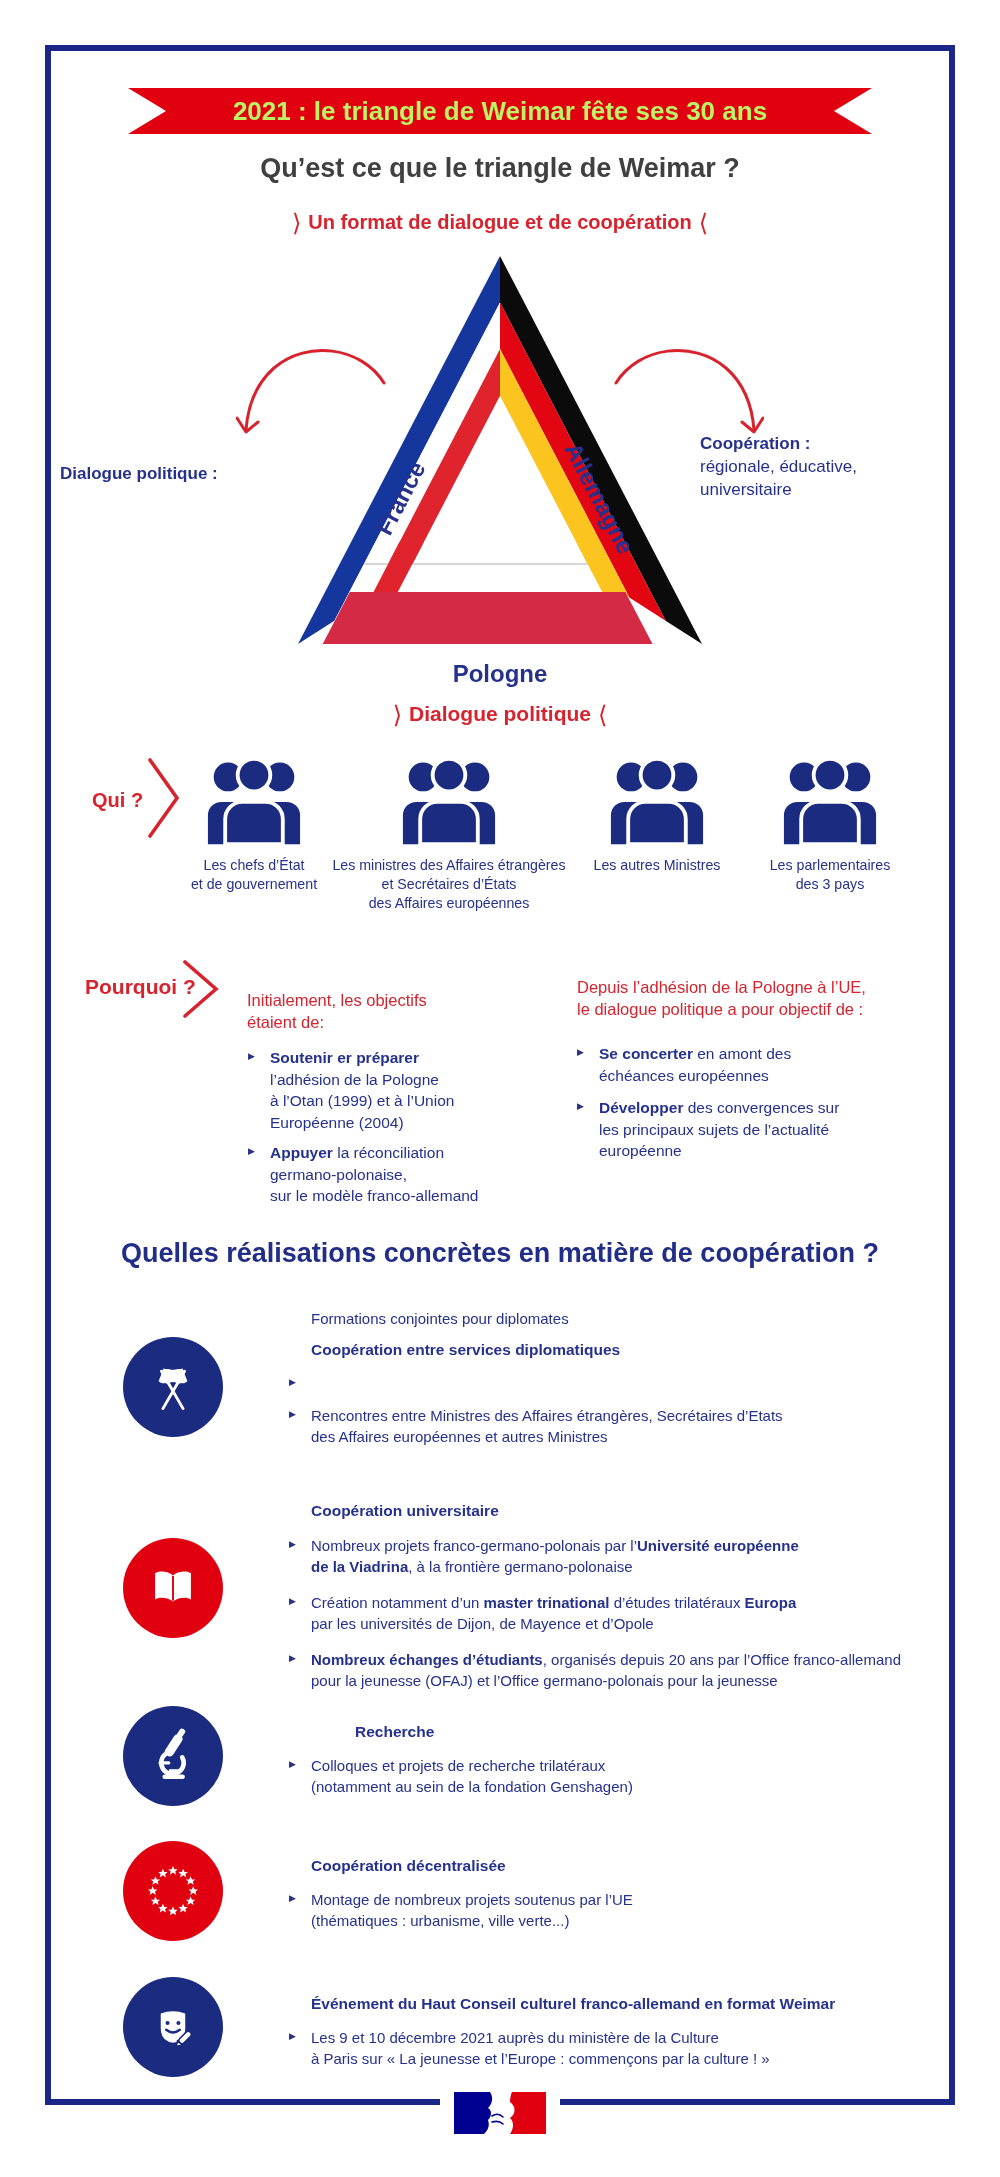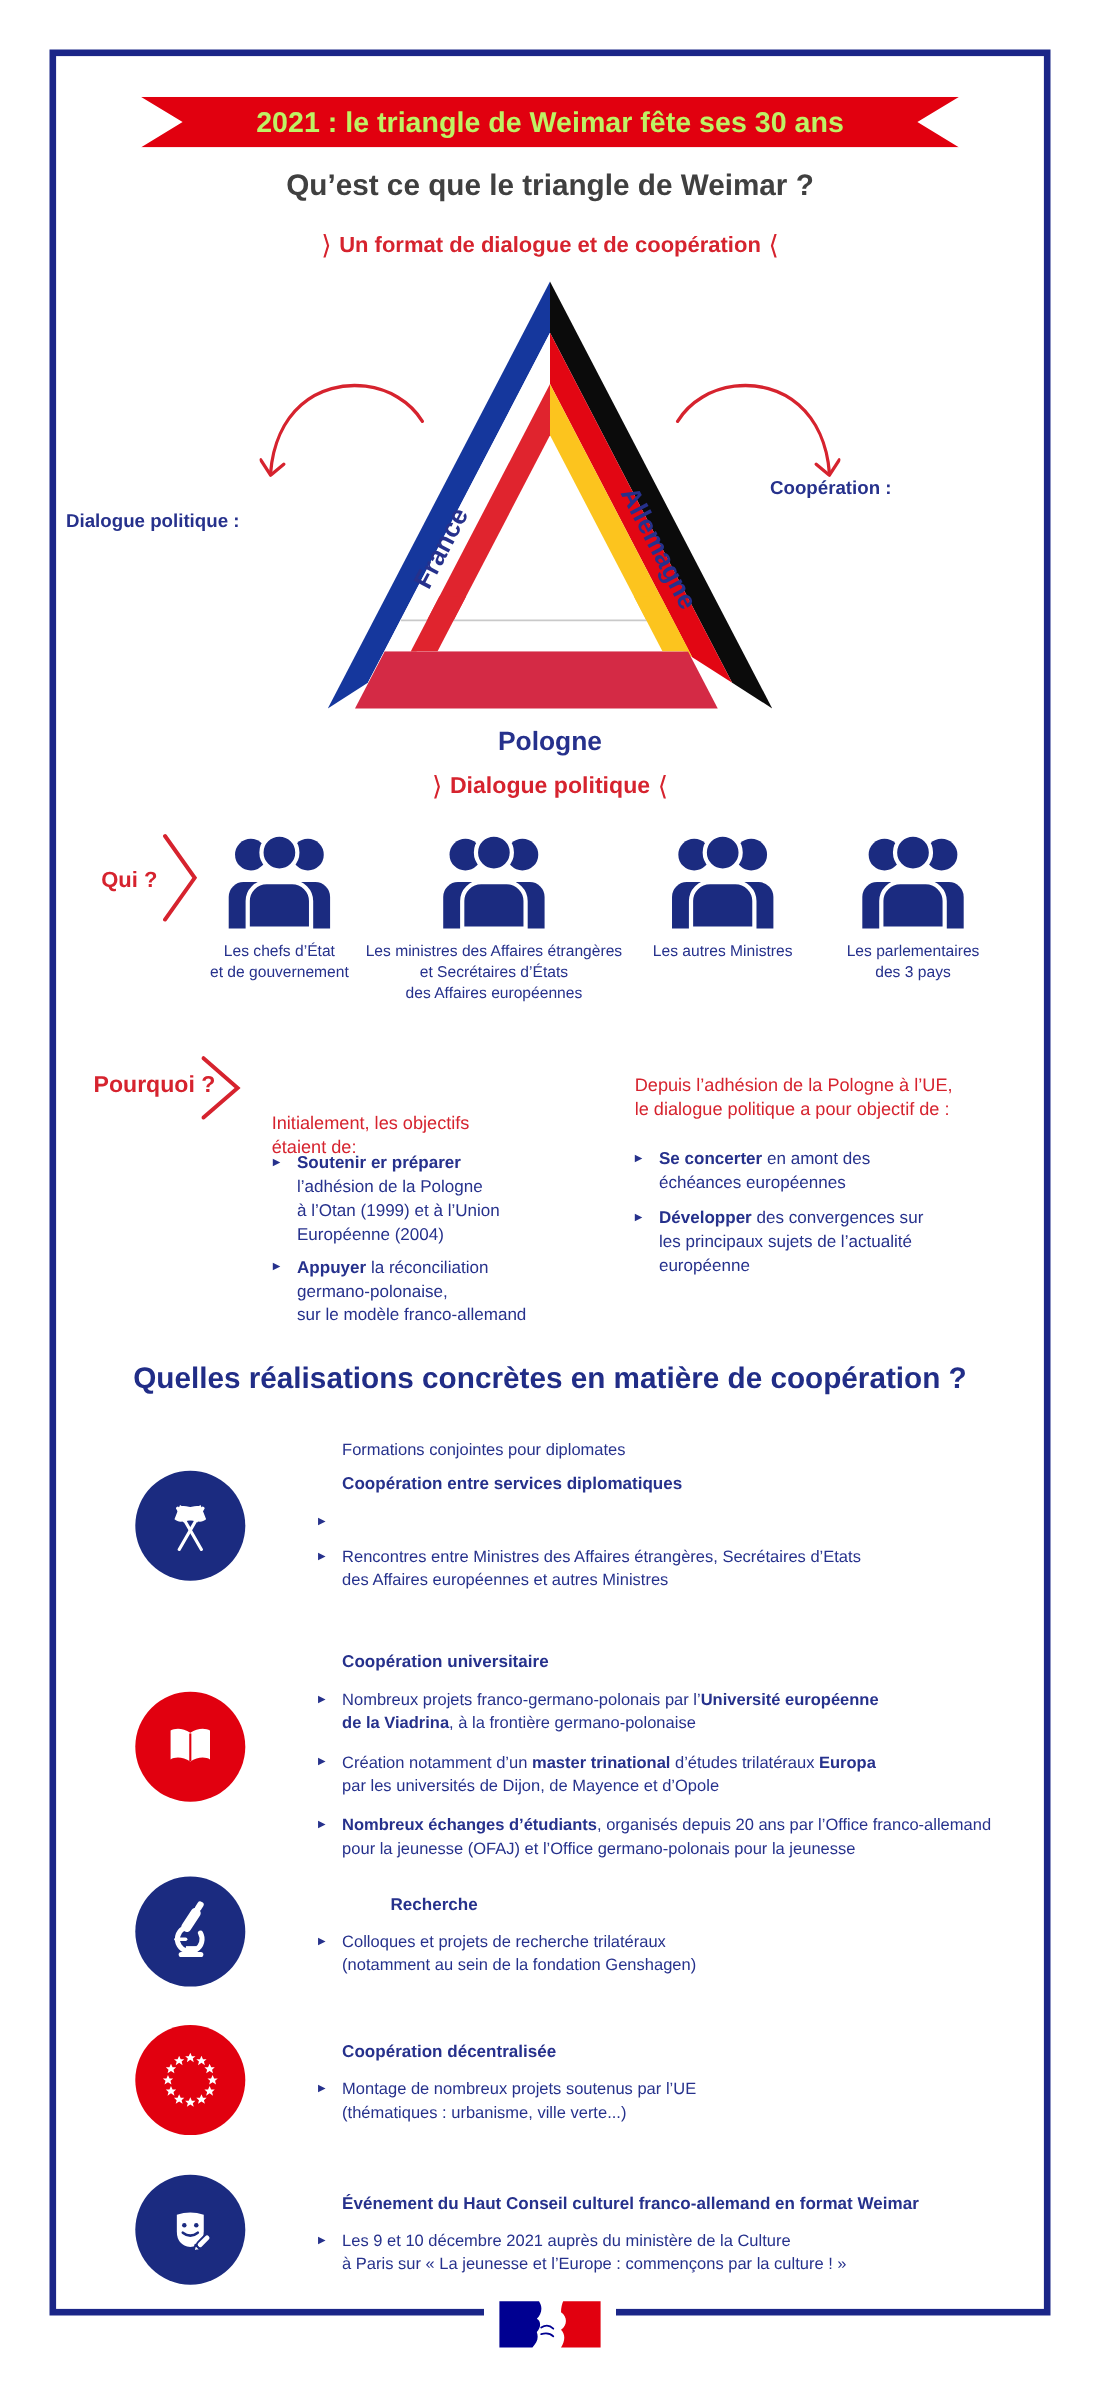--- a/index.html
+++ b/index.html
@@ -85,20 +85,22 @@
 <svg class="abs" style="left:614px;top:338px;" width="150" height="115" viewBox="0 0 150 115">
   <path d="M2,45 C 25,8 80,2 112,30 C 128,44 138,66 140,92" stroke="#d6232e" stroke-width="3" fill="none" stroke-linecap="round"></path>
   <path d="M149,80 L140,94 L128,84" stroke="#d6232e" stroke-width="3" fill="none" stroke-linecap="round" stroke-linejoin="round"></path>
 </svg>
 
 <div class="abs note" style="left:60px;top:430px;width:260px;text-align:left;margin-top:32px;">
   <div class="nt">Dialogue politique :</div>
 </div>
 <div class="abs note" style="left:700px;top:432px;width:240px;">
   <div class="nt">Coopération :</div>
+  <div class="pre">régionale, éducative,
+universitaire</div>
 </div>
 
 <div class="abs center dialogue-heading red-heading">
   <span class="bracket">⟩</span><span>Dialogue politique</span><span class="bracket">⟨</span>
 </div>
 
 <div class="abs qui-label red-heading">Qui ?</div>
 <svg class="abs" style="left:148px;top:758px;" width="32" height="80" viewBox="0 0 32 80">
   <polyline points="2,2 29,40 2,78" stroke="#d6232e" stroke-width="3.6" fill="none" stroke-linecap="round"></polyline>
 </svg>
@@ -151,21 +153,21 @@
 des Affaires européennes</div>
 <div class="abs caption pre" style="left:657px;top:856px;width:210px;">Les autres Ministres</div>
 <div class="abs caption pre" style="left:830px;top:856px;width:190px;">Les parlementaires
 des 3 pays</div>
 
 <div class="abs pourquoi-label red-heading">Pourquoi ?</div>
 <svg class="abs" style="left:183px;top:960px;" width="36" height="58" viewBox="0 0 36 58">
   <polyline points="2,2 33,29 2,56" stroke="#d6232e" stroke-width="3.6" fill="none" stroke-linecap="round"></polyline>
 </svg>
 
-<div class="abs why-intro pre" style="left:247px;top:1010px;width:220px;">Initialement, les objectifs
+<div class="abs why-intro pre" style="left:247px;top:989px;width:220px;">Initialement, les objectifs
 étaient de:</div>
 <span class="abs mark" style="left:248px;top:1051px;">▶</span>
 <div class="abs why-bullet pre" style="left:270px;top:1047px;width:220px;"><span style="font-weight: bold;">Soutenir er préparer</span><span>
 l’adhésion de la Pologne
 à l’Otan (1999) et à l’Union
 Européenne (2004)</span></div>
 <span class="abs mark" style="left:248px;top:1146px;">▶</span>
 <div class="abs why-bullet pre" style="left:270px;top:1142px;width:240px;"><span style="font-weight: bold;">Appuyer</span><span> la réconciliation
 germano-polonaise,
 sur le modèle franco-allemand</span></div>

